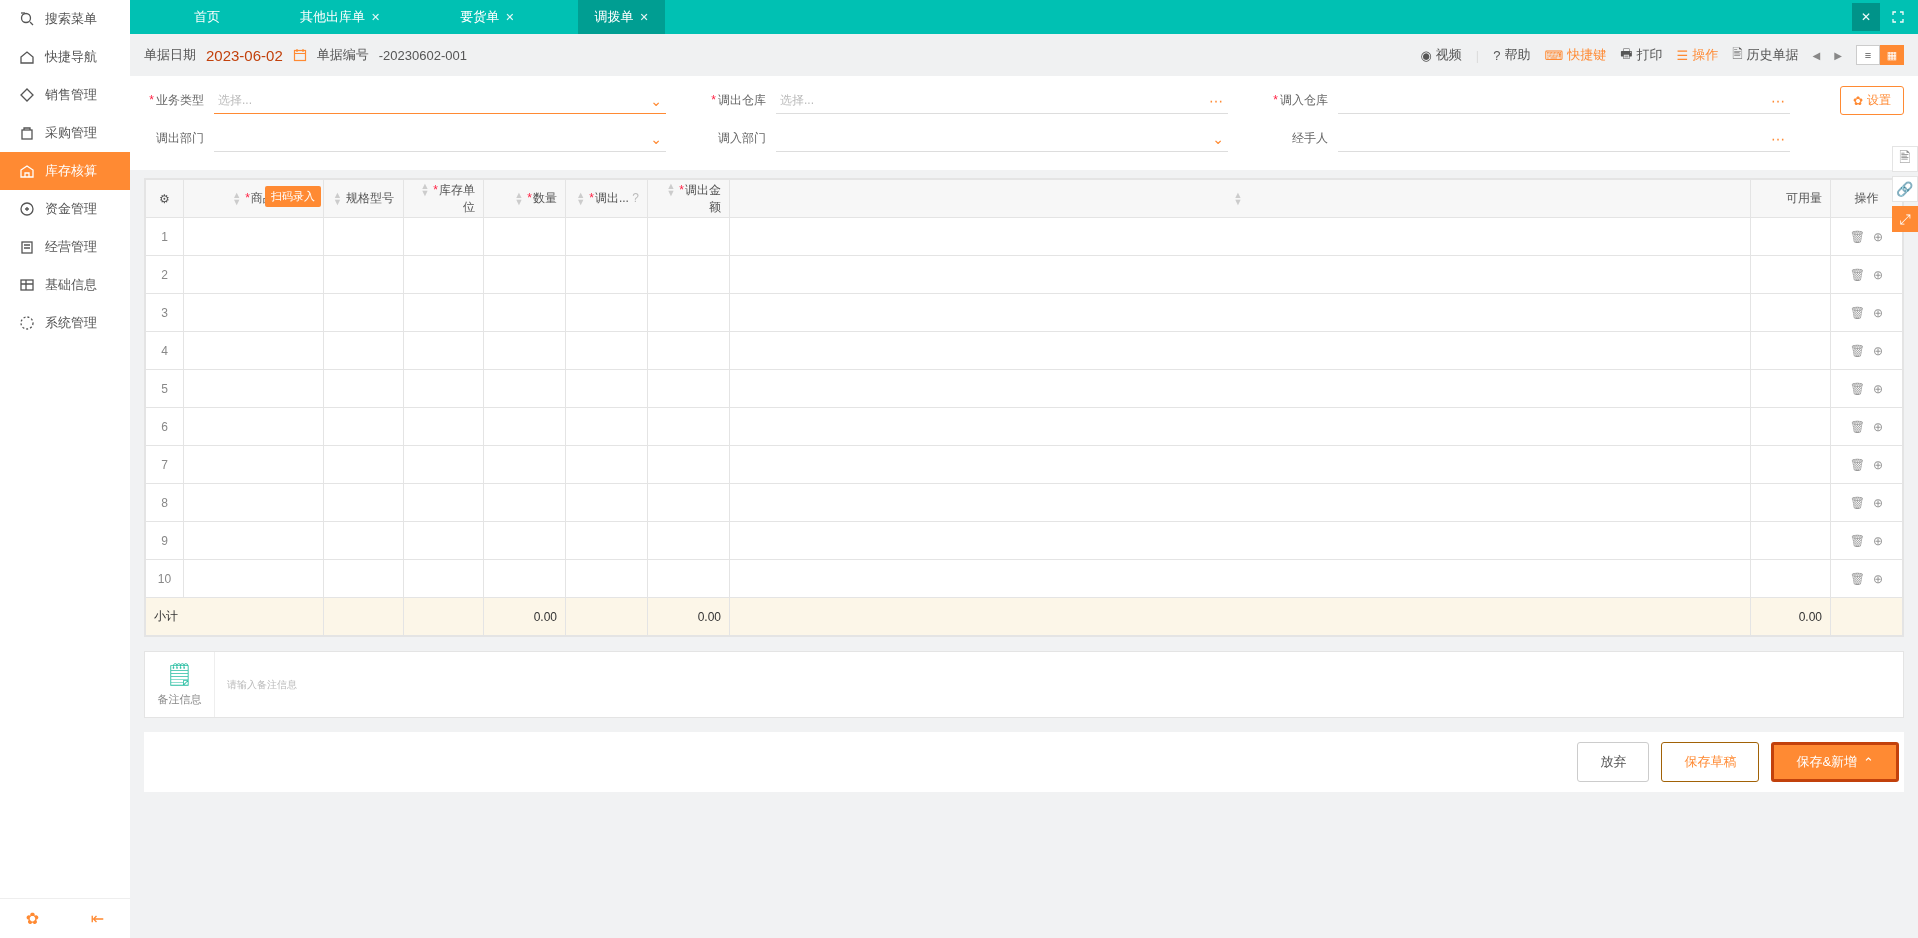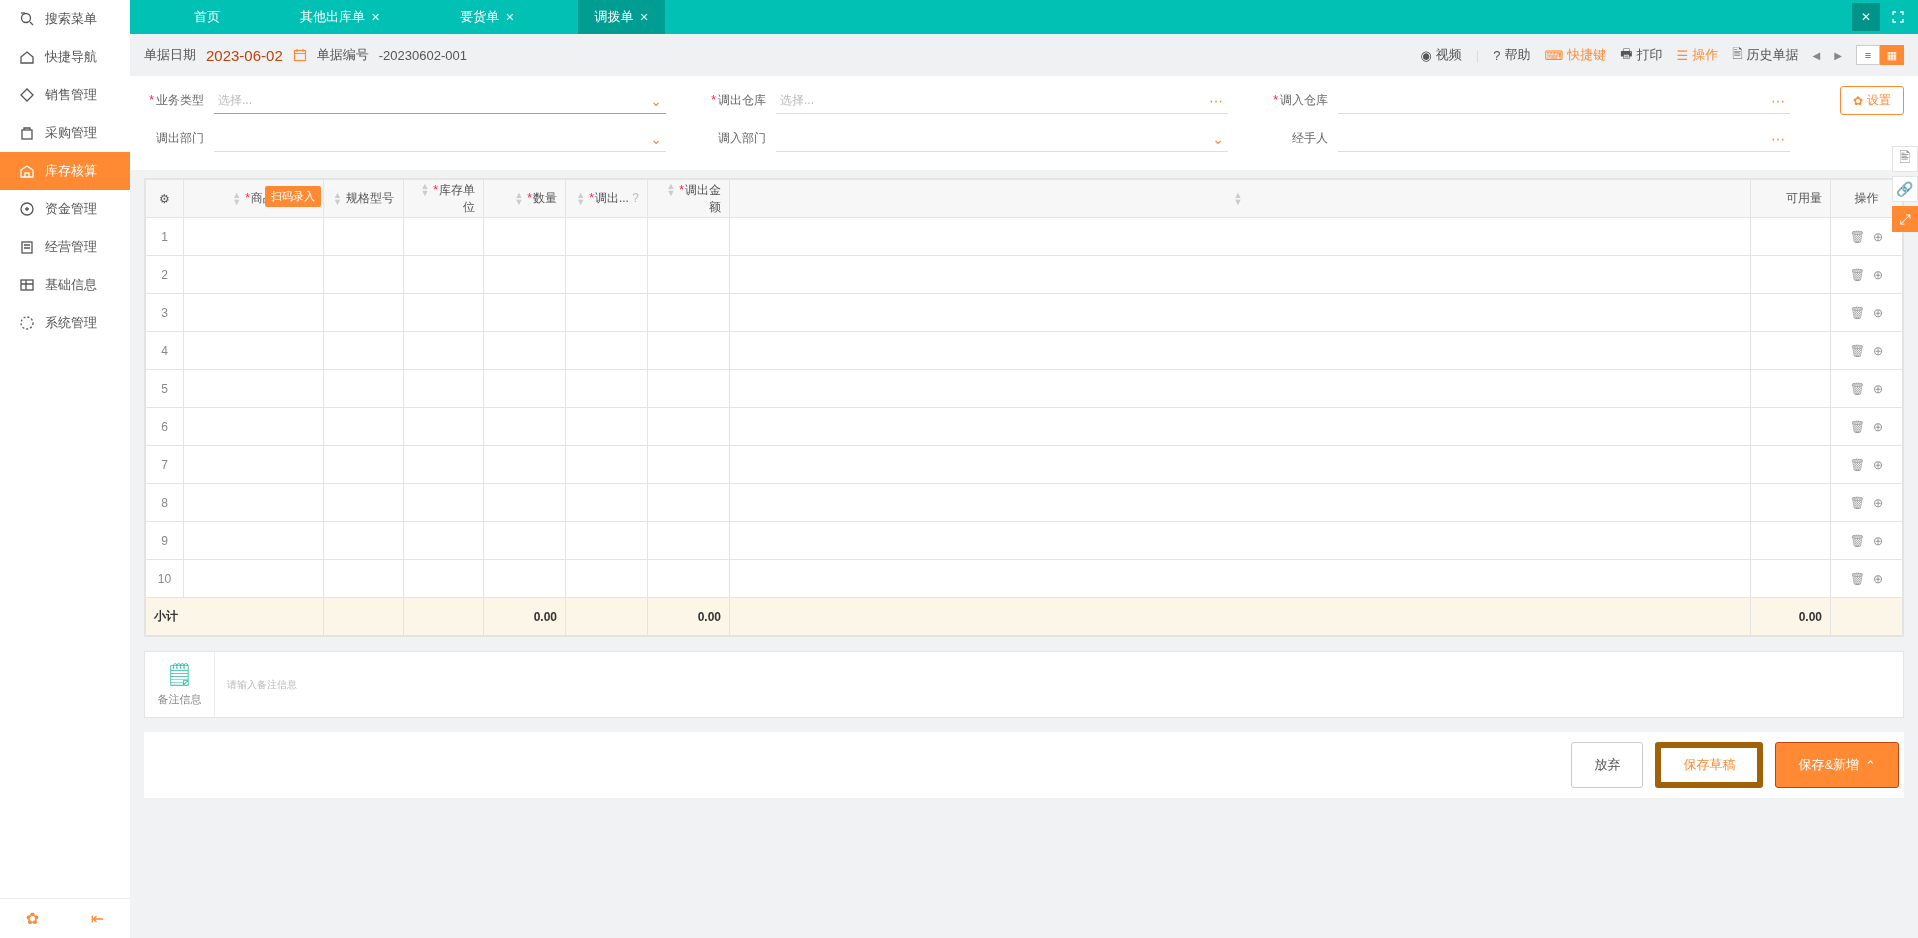--- a/index.html
+++ b/index.html
@@ -54,31 +54,31 @@
 .col-unit { width: 80px; }
 .col-qty { width: 82px; text-align: right; }
 .col-out { width: 82px; text-align: right; }
 .col-amt { width: 82px; text-align: right; }
 .col-blank { }
 .col-avail { width: 80px; text-align: right; }
 .col-op { width: 72px; text-align: center; }
 .scan-tag { position: absolute; right: 2px; top: 6px; background: #ff8a33; color: #fff; padding: 3px 6px; font-size: 11px; border-radius: 2px; }
 .row-op { color: #999; display: flex; gap: 8px; justify-content: center; }
 .row-op span { cursor: pointer; }
-.subtotal td { background: #fcf6e8; font-weight: bold; color: #333; }
+.subtotal td { background: #fcf6e8; font-weight: normal; color: #333; }
 .footer-note { margin: 14px 14px 0; background: #fff; border: 1px solid #e4e4e4; display: flex; align-items: stretch; }
 .note-icon { width: 70px; display: flex; flex-direction: column; align-items: center; justify-content: center; gap: 4px; color: #888; font-size: 11px; border-right: 1px solid #eee; padding: 10px 0; }
 .note-icon .ic { color: #2bbfa3; font-size: 22px; }
 .note-input { flex: 1; border: none; padding: 12px; font-size: 10px; color: #333; outline: none; }
 .note-input::placeholder { color: #bbb; }
 .btnbar { margin: 14px 14px 0; background: #fff; display: flex; justify-content: flex-end; gap: 12px; padding: 10px 5px; }
 .btn { padding: 8px 22px; border-radius: 3px; font-size: 13px; cursor: pointer; }
 .btn.ghost { border: 1px solid #ccc; background: #fff; color: #555; }
-.btn.outline { border: 6px solid #a16207; background: #fff; color: #ff8a33; }
-.btn.primary { border: 1px solid #c2410c; background: #ff8a33; color: #fff; display: flex; align-items: center; gap: 6px; }
+.btn.outline { border: 1px solid #a16207; background: #fff; color: #ff8a33; }
+.btn.primary { border: 3px solid #c2410c; background: #ff8a33; color: #fff; display: flex; align-items: center; gap: 6px; }
 .right-rail { position: absolute; right: 0; top: 146px; display: flex; flex-direction: column; gap: 4px; }
 .right-rail .rbtn { width: 26px; height: 26px; background: #fff; border: 1px solid #e4e4e4; display: flex; align-items: center; justify-content: center; color: #888; cursor: pointer; font-size: 14px; }
 .right-rail .rbtn.active { background: #ff8a33; border-color: #ff8a33; color: #fff; }
 svg { display: block; }
 </style>
 </head>
 <body>
 
 <div class="app">
   <div class="sidebar">

